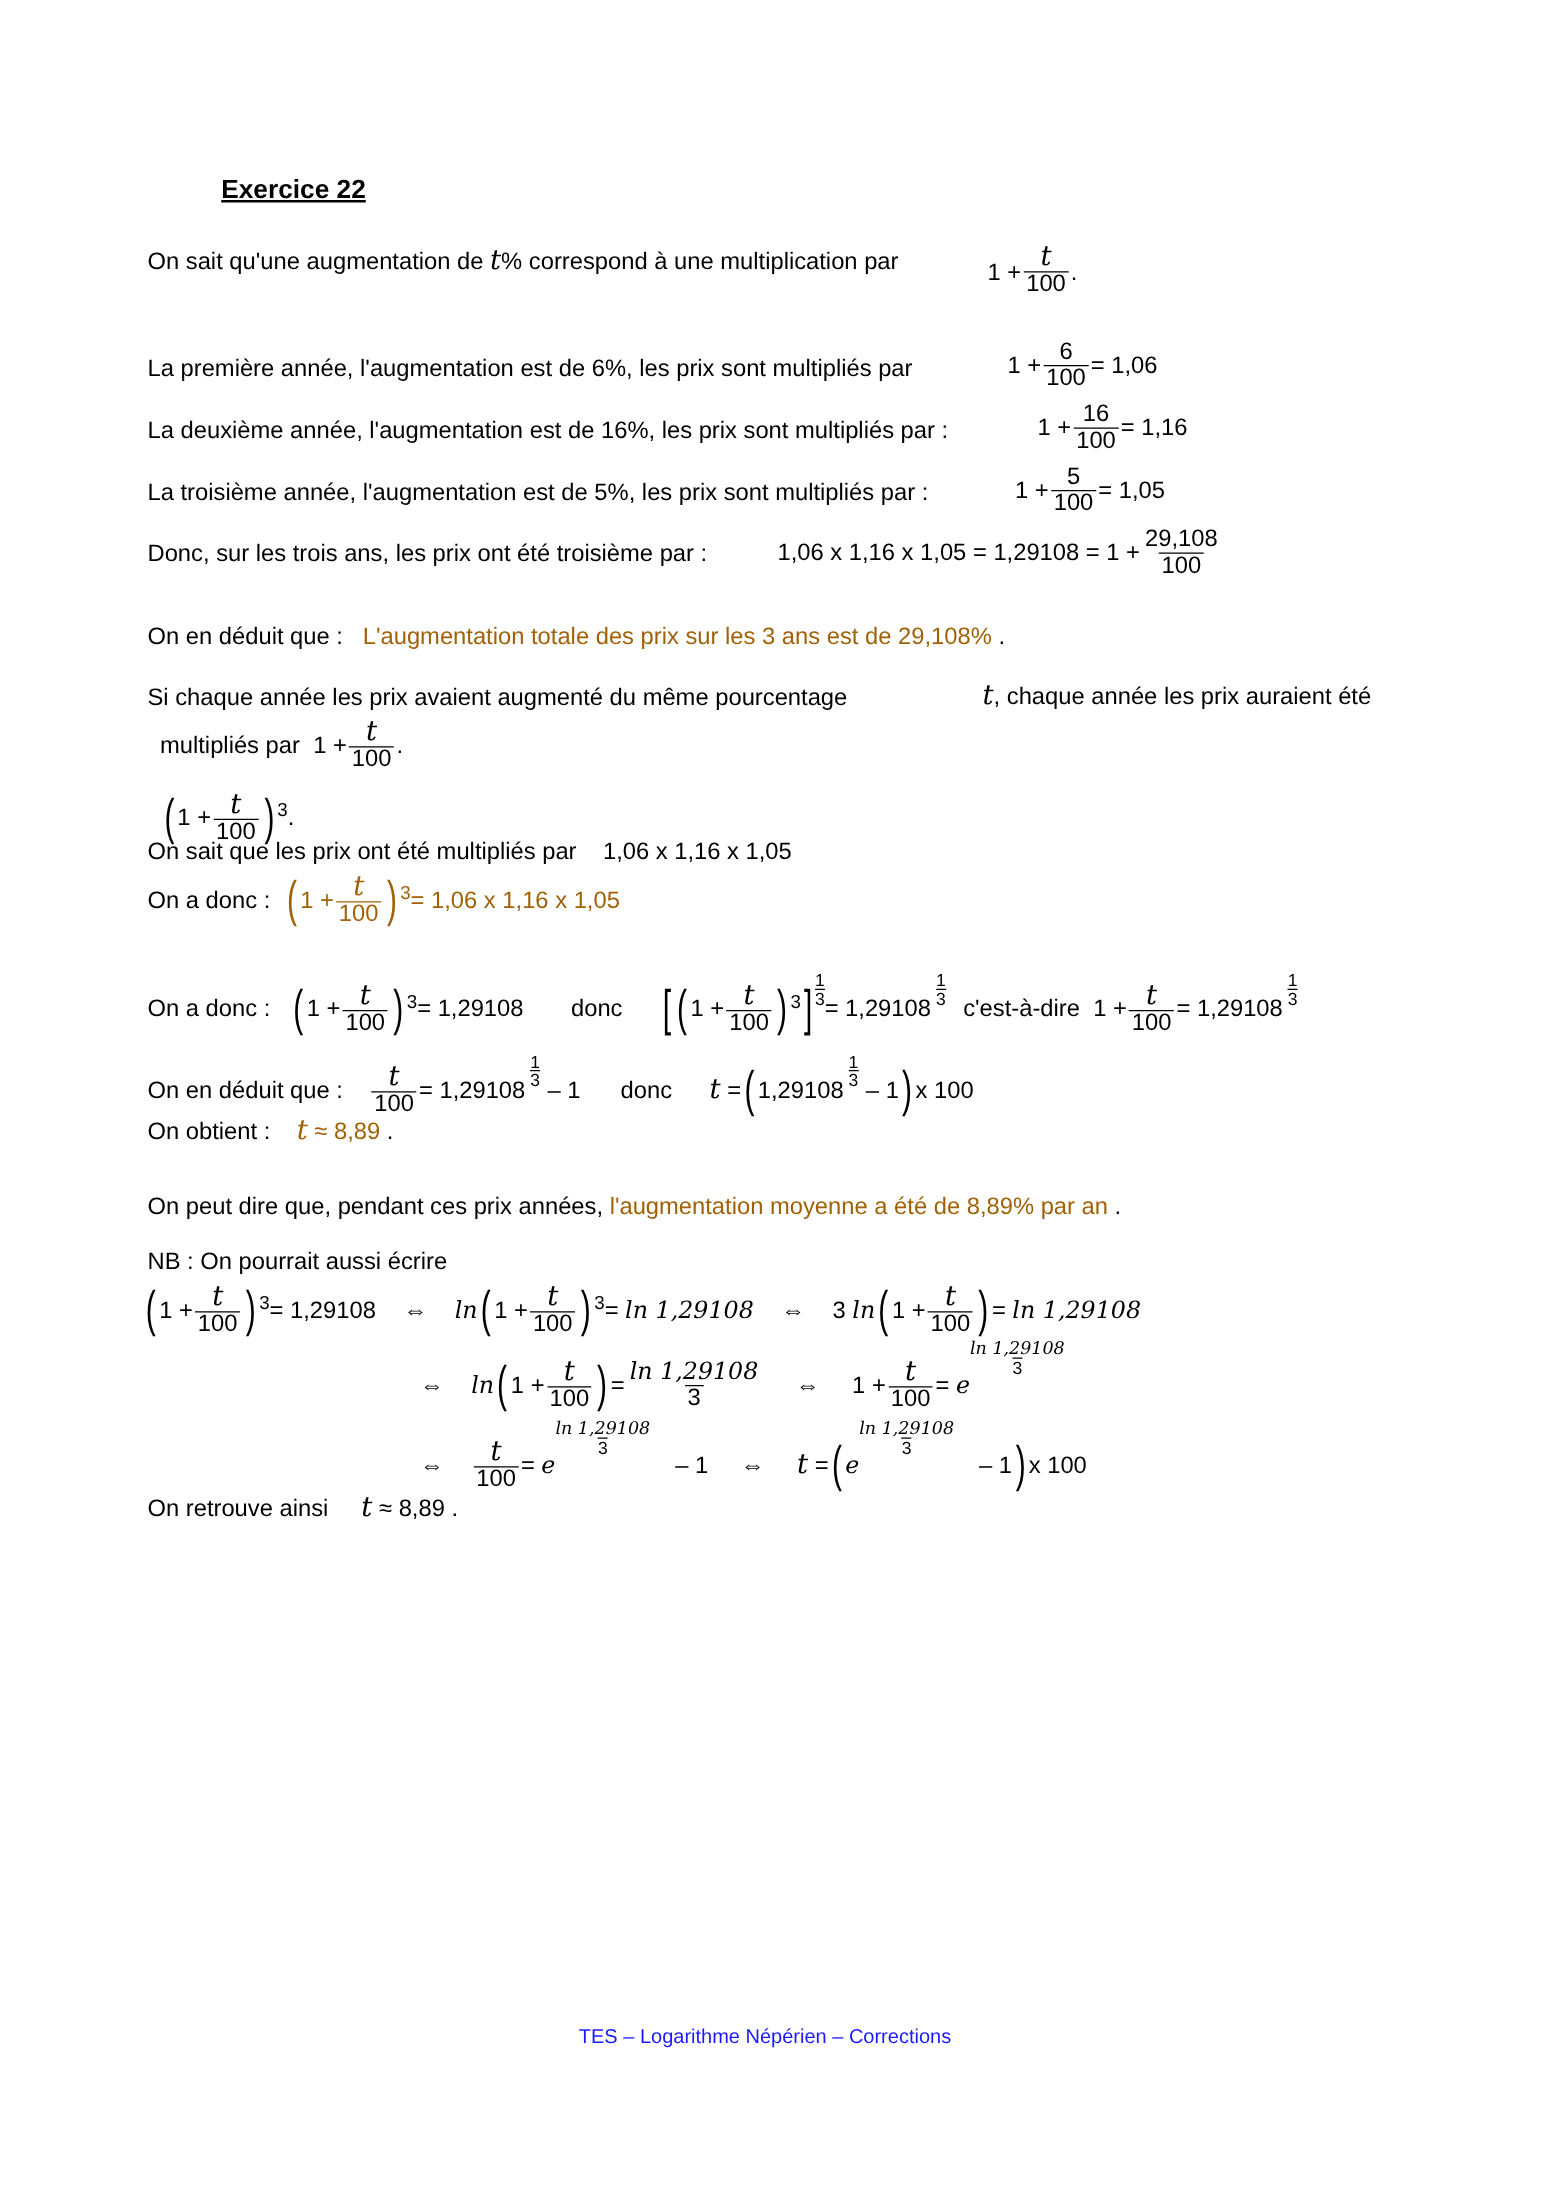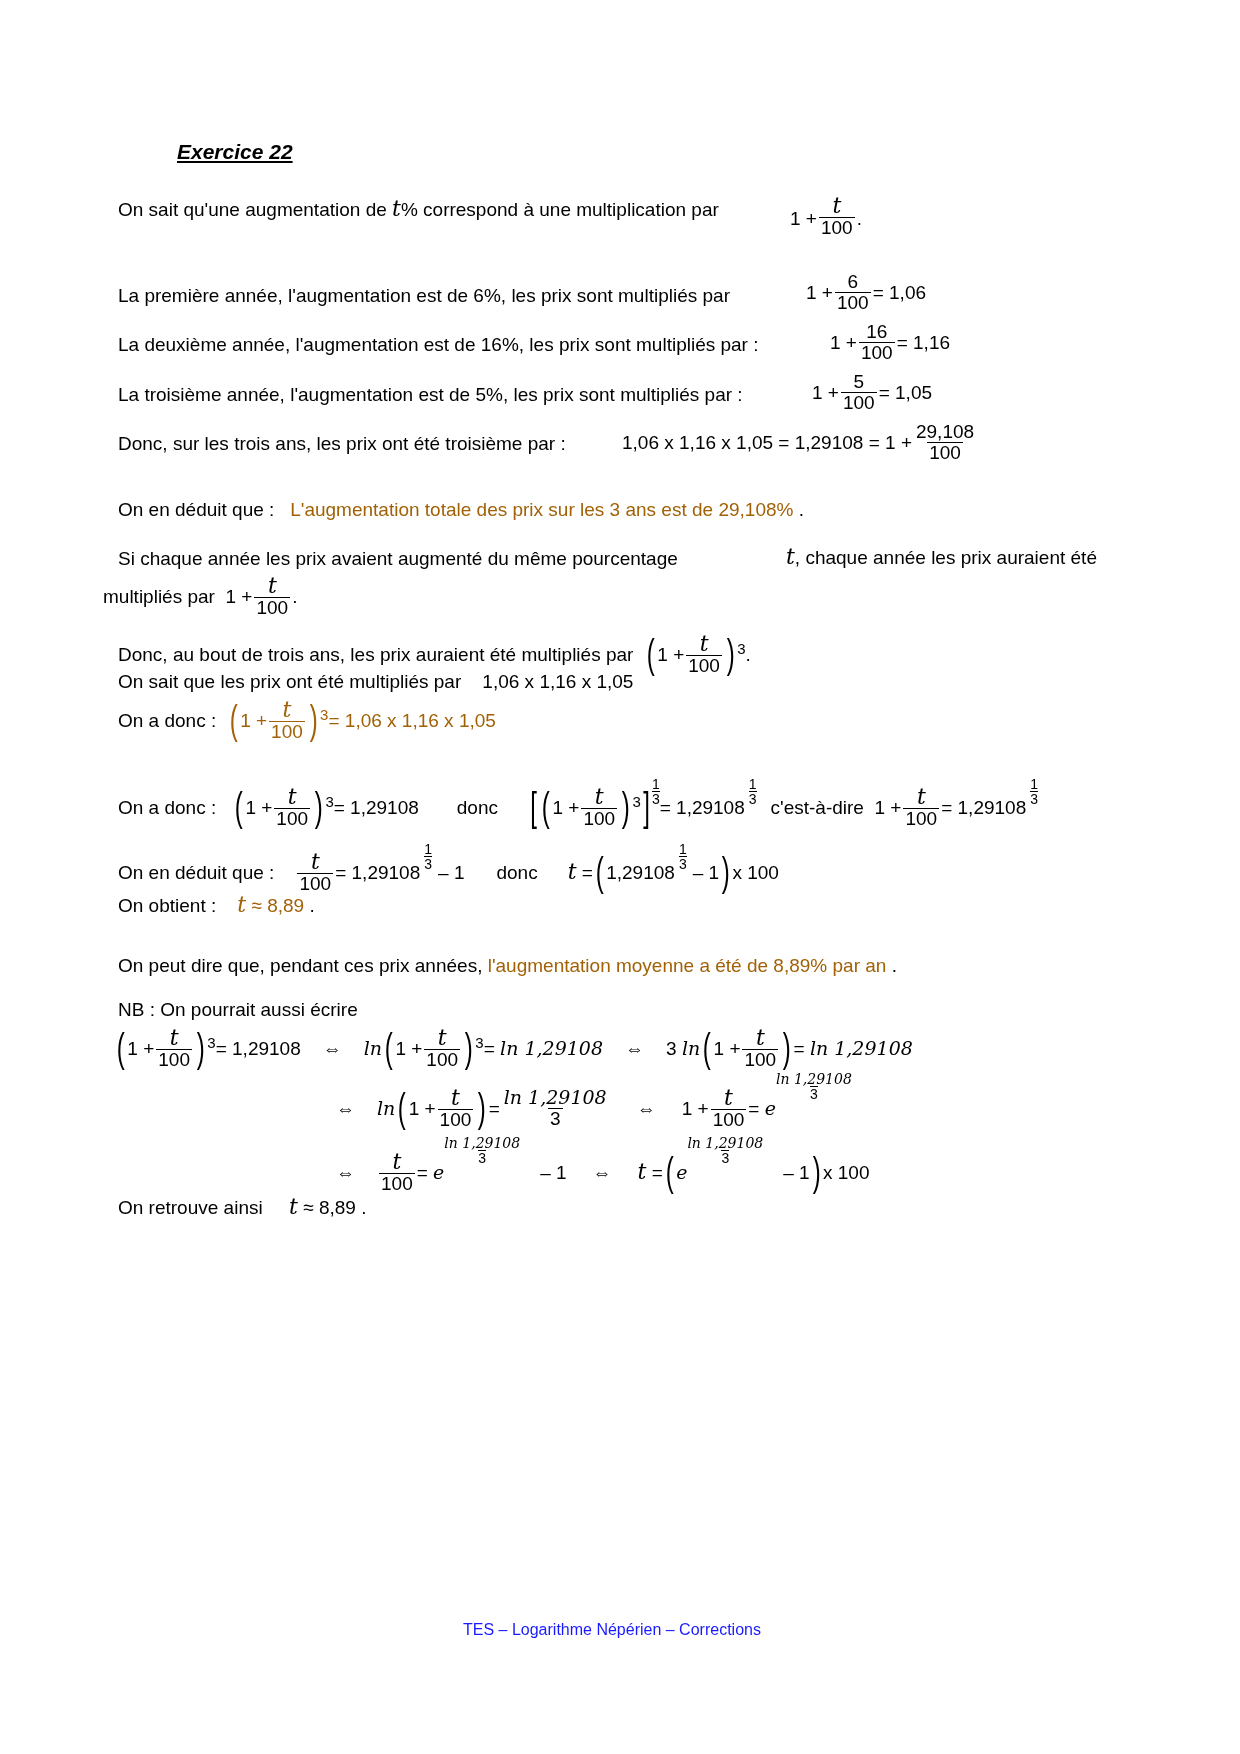--- a/index.html
+++ b/index.html
@@ -1,20 +1,20 @@
 <!DOCTYPE html>
 <html><head>
 <meta charset="utf-8">
 <style>
   html, body { margin:0; padding:0; background:#ffffff; }
   body { width:1240px; height:1754px; position:relative; overflow:hidden;
          font-family:"Liberation Sans", sans-serif; font-size:19px; color:#000; }
   .abs { position:absolute; white-space:nowrap; line-height:1; }
   .blue { color:#a16207; }
-  .title { font-weight:bold; text-decoration:underline; font-size:21px;font-style:italic; }
+  .title { font-weight:bold; text-decoration:underline; font-size:21px; }
   .t { font-family:"DejaVu Serif", serif; font-style:italic; font-size:22px; }
   .frac { display:inline-flex; flex-direction:column; align-items:center; vertical-align:middle; margin:0 2px; }
   .frac .num { display:block; line-height:1.05; padding:0 2px; }
   .frac .den { display:block; line-height:1.05; border-top:1.3px solid currentColor; padding:0 2px; }
   .paren { font-size:40px; font-weight:100; vertical-align:middle; display:inline-block; transform:scaleX(0.6); line-height:1; }
   .brack { font-size:40px; vertical-align:middle; display:inline-block; transform:scaleX(0.6); line-height:1; }
   sup { font-size:15px; vertical-align:top; position:relative; top:-6px; }
   .sfrac { display:inline-flex; flex-direction:column; align-items:center; font-size:14px; vertical-align:top; position:relative; top:-16px; }
   .sfrac span:last-child { border-top:1px solid #000; }
   .ln { font-family:"DejaVu Serif", serif; font-style:italic; }
@@ -83,32 +83,32 @@
   &nbsp;&nbsp;<span class="blue">L'augmentation totale des prix sur les 3 ans est de 29,108%</span>
   <span>.</span>
 </div>
 
 <div class="abs" style="left:118px; top:549px; width:1008px; display:flex; justify-content:space-between;">
   <span>Si chaque année les prix avaient augmenté du même pourcentage</span>
 </div>
 <div class="abs" style="left:786px; top:546px;">
   <span class="t">t</span><span>, chaque année les prix auraient été</span>
 </div>
-<div class="abs" style="left:103px; top:574px; display:flex; align-items:center;">
+<div class="abs" style="left:128px; top:574px; display:flex; align-items:center;">
   <span>multipliés par</span>&nbsp;&nbsp;
   <span>1 +</span>
   <span class="frac">
       <span class="num t">t</span>
       <span class="den">100</span>
     </span>
   <span>.</span>
 </div>
 
 <div class="abs" style="left:118px; top:632px; display:flex; align-items:center;">
-  <span>Donc, au bout de trois ans, les prix auraient été multipliés par</span>&nbsp;&nbsp;
+  &nbsp;&nbsp;
   <span class="paren">(</span>
   <span>1 +</span>
   <span class="frac">
       <span class="num t">t</span>
       <span class="den">100</span>
     </span>
   <span class="paren">)</span><sup>3</sup>
   <span>.</span>
 </div>
 

